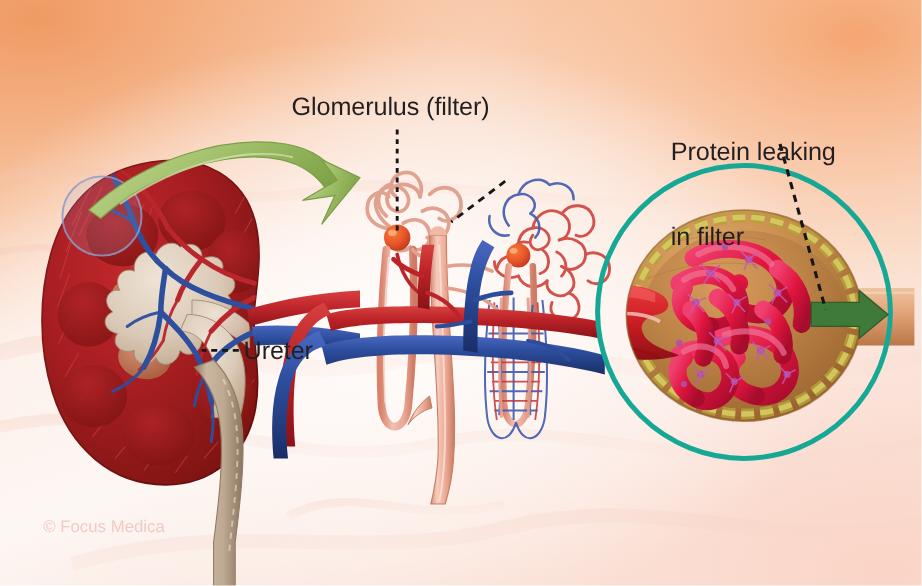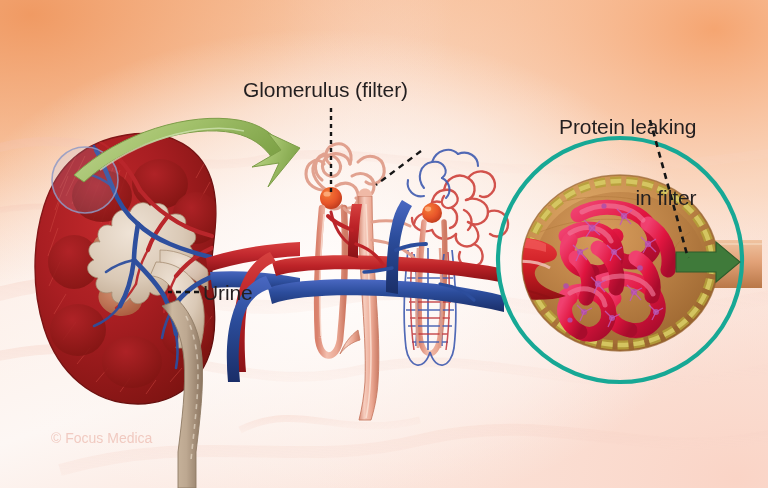--- a/index.html
+++ b/index.html
@@ -28,30 +28,29 @@
     color: #231f20;
     font-family: "Liberation Sans", sans-serif;
     font-size: 21px;
     line-height: 1.12;
     white-space: pre;
     letter-spacing: -0.1px;
   }
   #label-glomerulus { left: 243px; top: 78px; }
   #label-urine-pipe { left: 424px; top: 131px; }
   #label-ureter    { left: 203px; top: 281px; }
-  #label-protein   { left: 559px; top: 68px; text-align: right; }
+  #label-protein   { left: 559px; top: 68px; text-align: left; }
   #watermark {
     position: absolute;
     left: 36px;
     top: 430px;
     font-size: 14px;
     color: rgba(226,150,135,0.45);
     font-family: "Liberation Sans", sans-serif;
     white-space: pre;
-    margin-left: 15px;
   }
 </style>
 </head>
 <body>
 
 <div id="figure">
 
   <svg class="layer" viewBox="0 0 768 488">
     <defs>
       <linearGradient id="bgGrad" x1="0" y1="0" x2="0.55" y2="1">
@@ -577,21 +576,21 @@
     <path d="M421,151 L376,185" fill="none" stroke="#161616" stroke-width="2.4" stroke-dasharray="6 5"></path>
 
     <path d="M199,292 L168,292" fill="none" stroke="#161616" stroke-width="2.4" stroke-dasharray="5 4"></path>
 
     <path d="M650,120 L688,258" fill="none" stroke="#161616" stroke-width="2.6" stroke-dasharray="6 5"></path>
   </svg>
 
   <div class="label" id="label-glomerulus">Glomerulus (filter)</div>
 
 
-  <div class="label" id="label-ureter">Urine</div>
+  <div class="label" id="label-ureter">Ureter</div>
 
   <div class="label" id="label-protein">
     <div>Protein leaking</div>
     <div>in filter</div>
   </div>
 
   <div id="watermark">© Focus Medica</div>
 
 </div>
 

